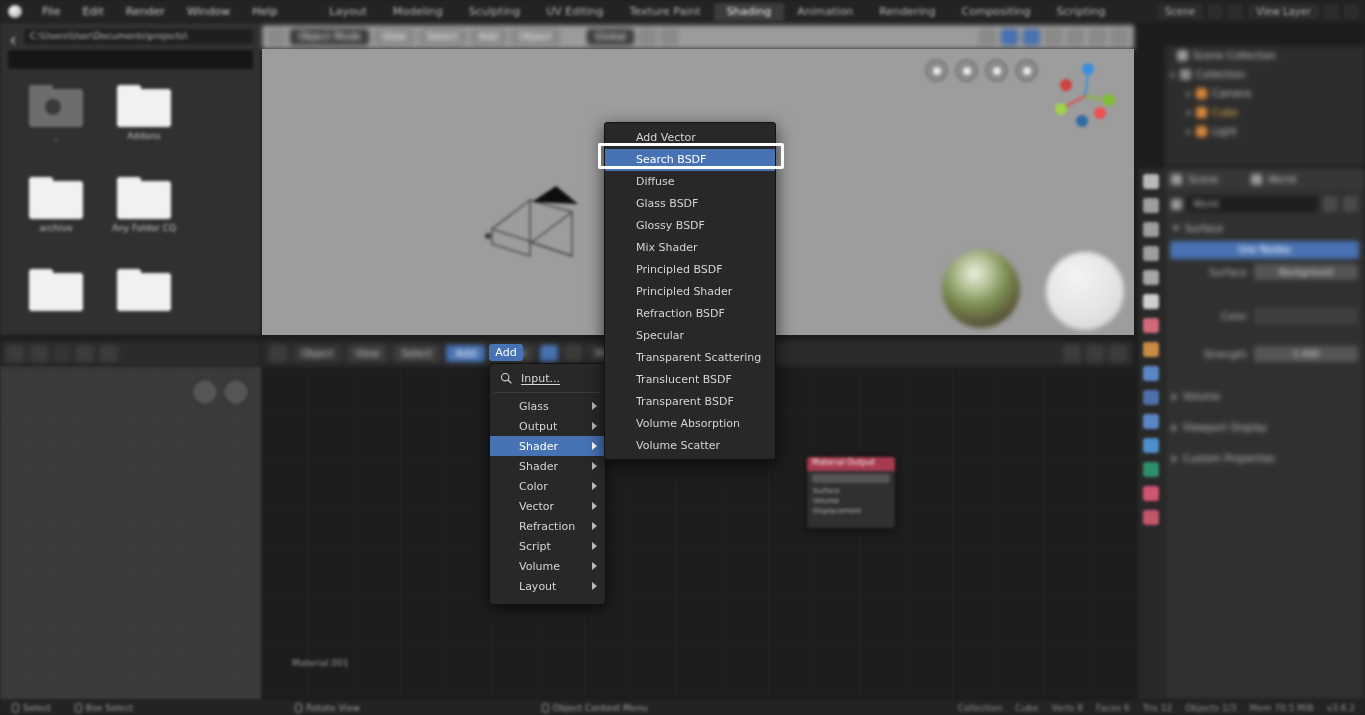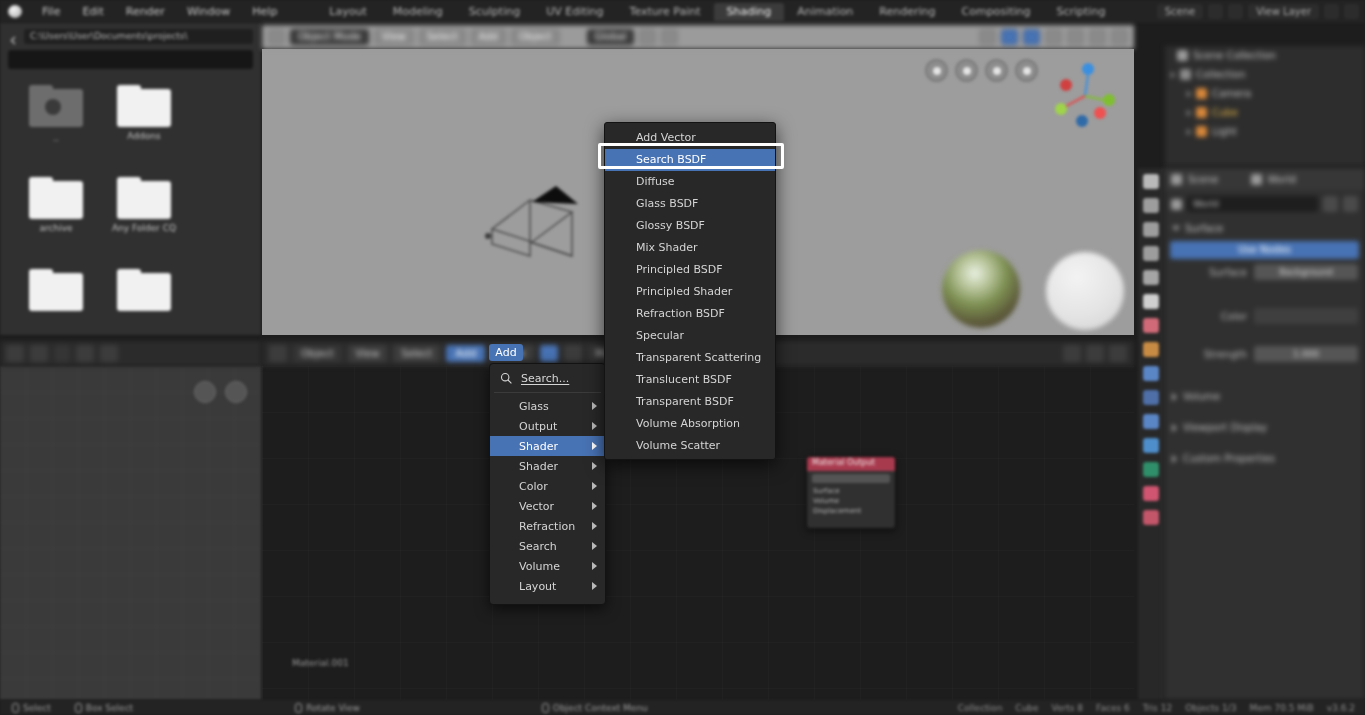--- a/index.html
+++ b/index.html
@@ -489,21 +489,21 @@
 
   <div style="position:absolute;left:489px;top:344px;width:34px;height:17px;background:#4772b3;
               border-radius:3px;color:#fff;font-size:11px;line-height:17px;text-align:center;z-index:50;">Add</div>
 
   <div class="addmenu">
     <div class="am-search">
       <svg width="13" height="13" viewBox="0 0 13 13">
         <circle cx="5.2" cy="5.2" r="3.7" fill="none" stroke="#d6d6d6" stroke-width="1.1"></circle>
         <line x1="8" y1="8" x2="11.4" y2="11.4" stroke="#d6d6d6" stroke-width="1.1"></line>
       </svg>
-      <span class="umark">Search...</span>
+      <span class="umark">Input...</span>
     </div>
     <div class="am-sep"></div>
     <div class="am-item">
       <span>Glass</span>
       <span class="arrow"></span>
     </div>
     <div class="am-item">
       <span>Output</span>
       <span class="arrow"></span>
     </div>
@@ -521,21 +521,21 @@
     </div>
     <div class="am-item">
       <span>Vector</span>
       <span class="arrow"></span>
     </div>
     <div class="am-item">
       <span>Refraction</span>
       <span class="arrow"></span>
     </div>
     <div class="am-item">
-      <span>Search</span>
+      <span>Script</span>
       <span class="arrow"></span>
     </div>
     <div class="am-item">
       <span>Volume</span>
       <span class="arrow"></span>
     </div>
     <div class="am-item">
       <span>Layout</span>
       <span class="arrow"></span>
     </div>

